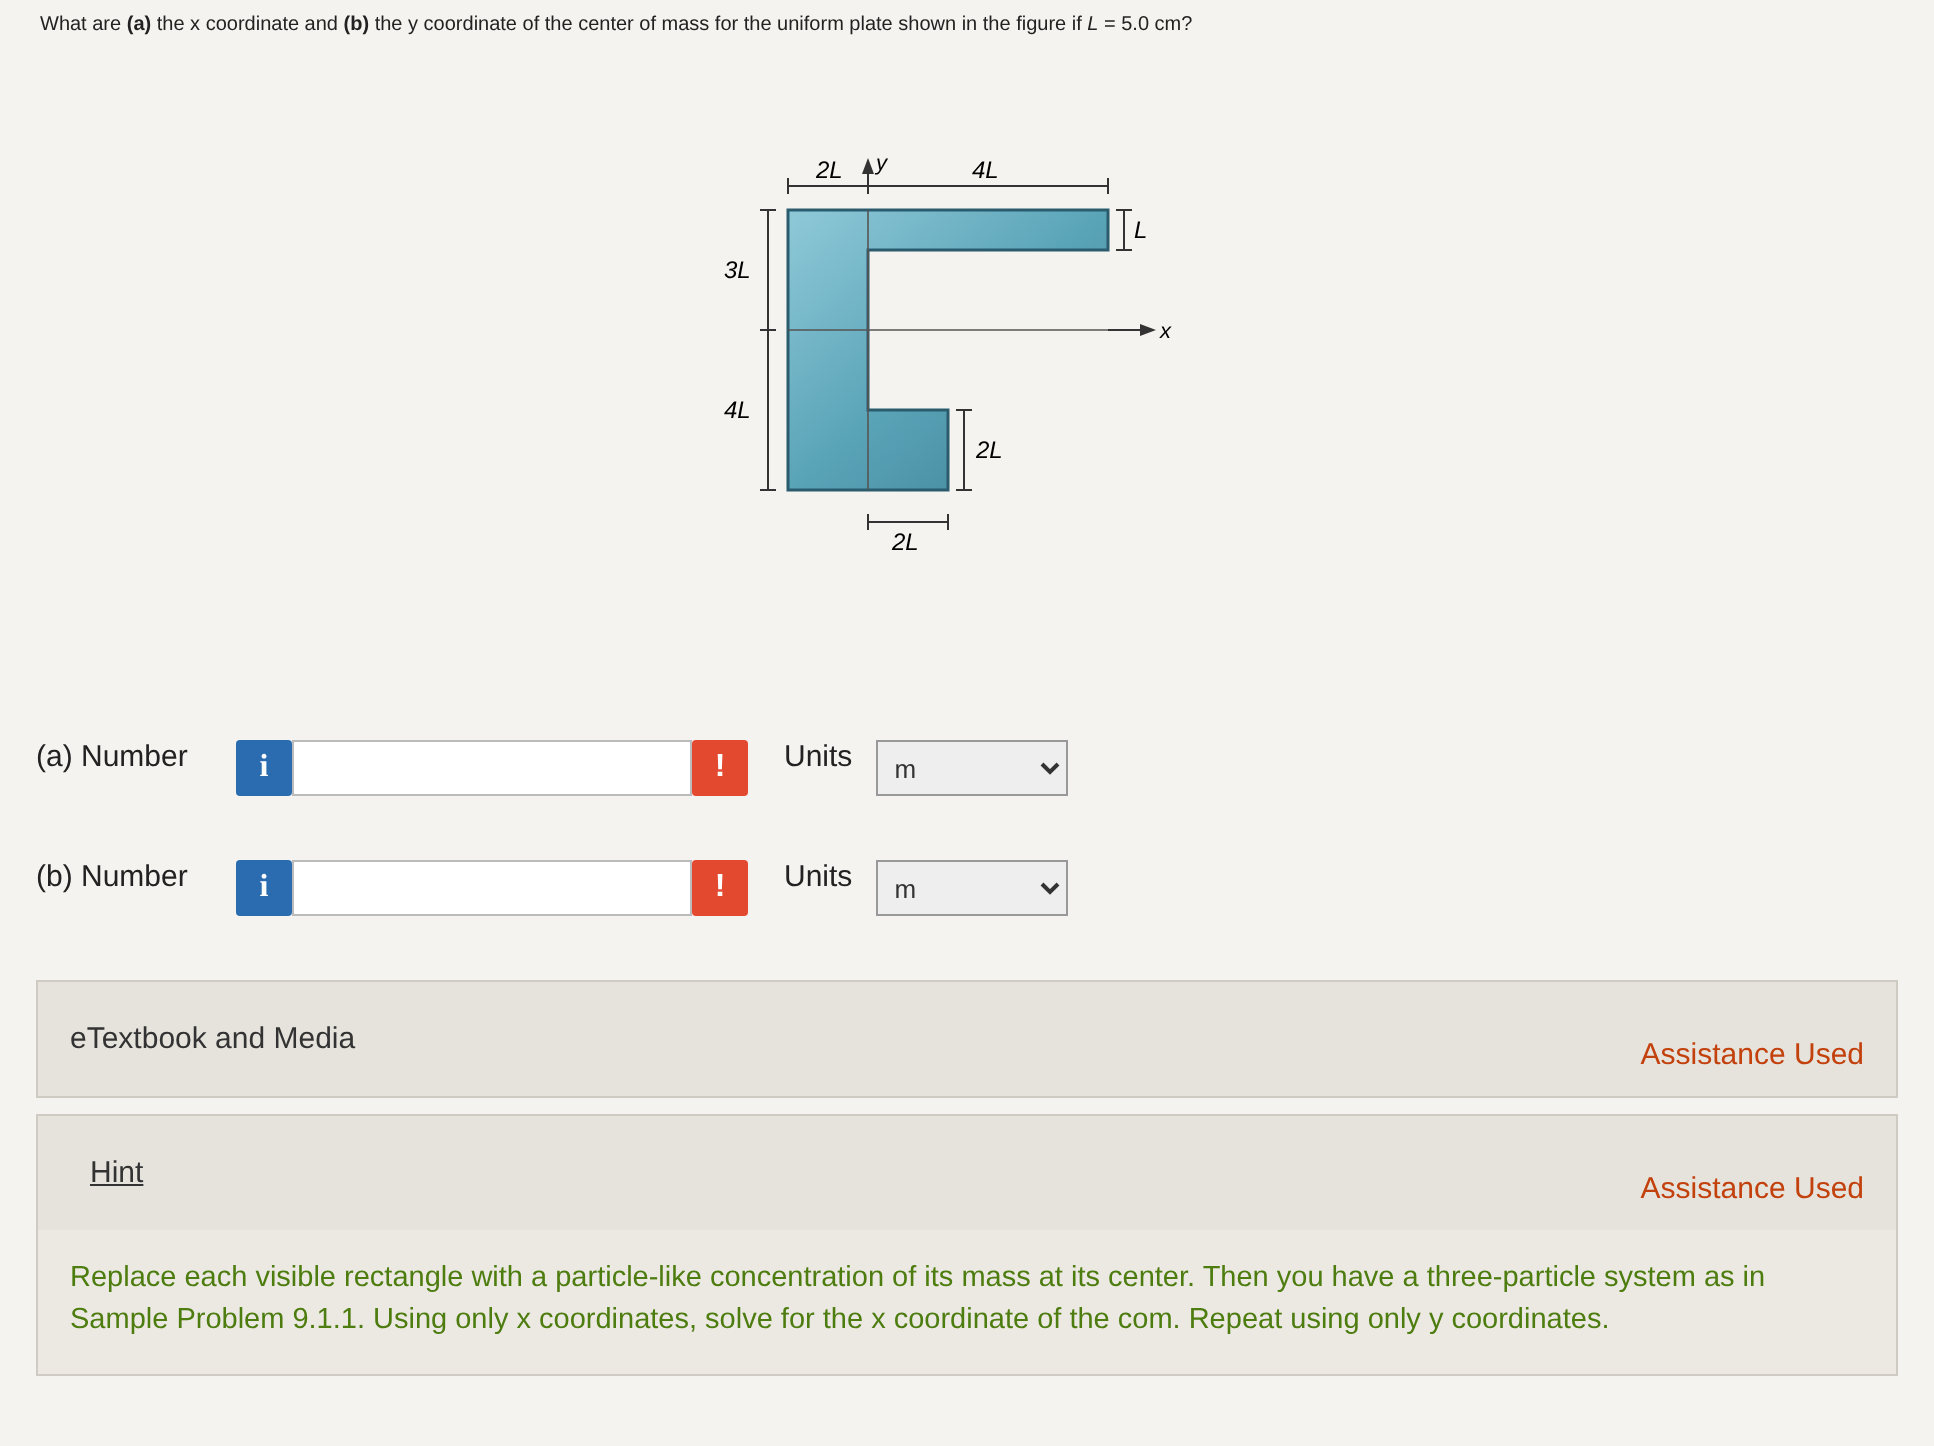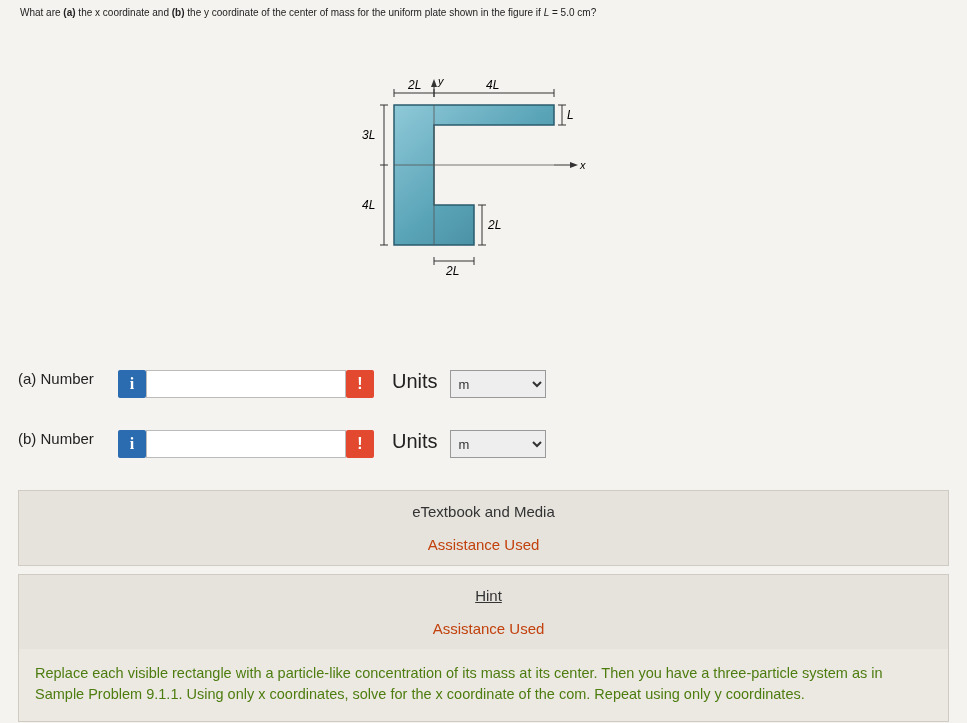--- a/index.html
+++ b/index.html
@@ -62,41 +62,40 @@
     width: 28px; height: 28px;
     background: #e2492f;
     color: #fff;
     display: flex; align-items: center; justify-content: center;
     font-weight: bold;
     font-size: 16px;
     border-radius: 2px;
   }
   .units-label {
     margin: 0 12px 0 18px;
-    font-size: 20px;
+    font-size: 15px;
     color: #222;
   }
   .units-select {
     width: 96px; height: 28px;
     border: 1px solid #999;
     background: #eee;
     font-size: 13px; color: #333;
     padding: 0 4px;
   }
   .panel {
     margin: 20px 18px 8px 18px;
     background: #e6e3dd;
     border: 1px solid #cfcac2;
     padding: 12px 16px;
     display: flex;
     justify-content: space-between;
     align-items: center;
     font-size: 15px;
     color: #333;
-    flex-direction: column;
   }
   .panel .left-link {
     color: #333;
     cursor: pointer;
   }
   .panel .left-link.underline { text-decoration: underline; }
   .panel .assist {
     color: #c2410c;
     margin-top: 16px;
   }

